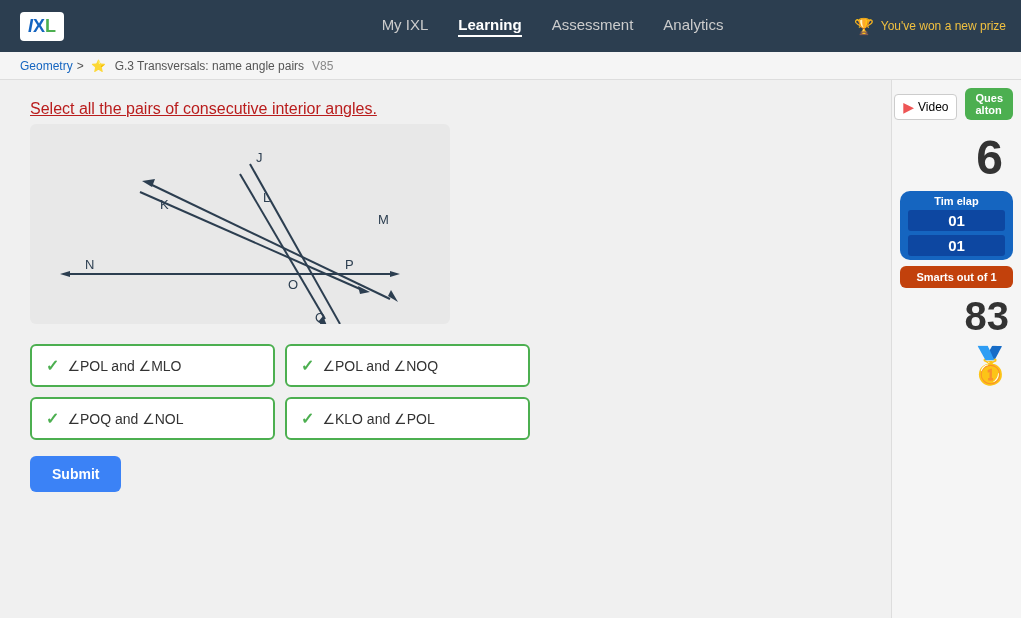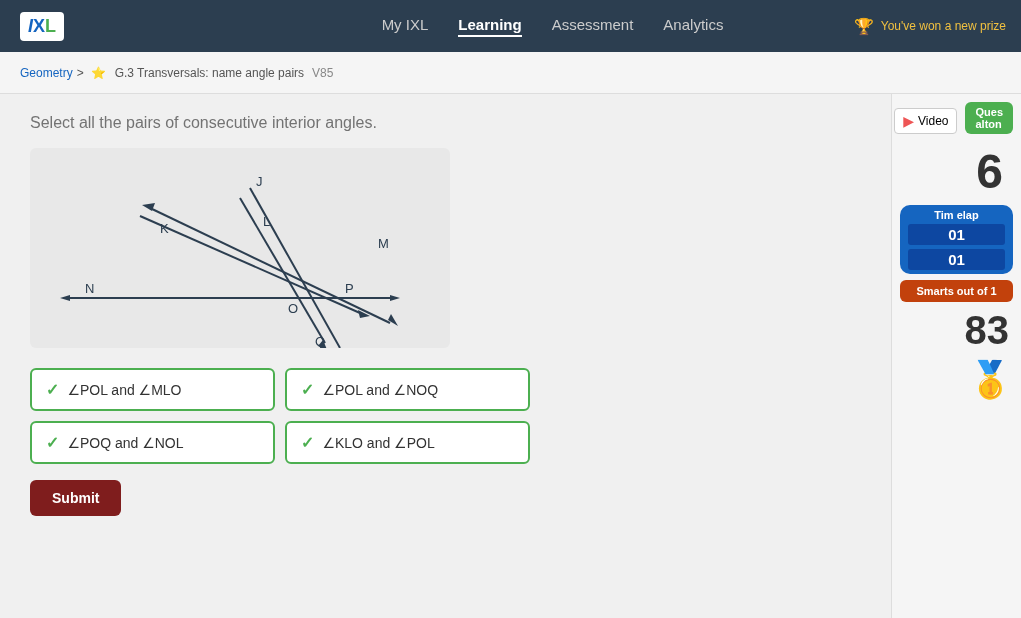--- a/index.html
+++ b/index.html
@@ -74,21 +74,21 @@
       right: 15px;
     }
     .trophy-icon {
       color: #f0c040;
       font-size: 16px;
     }
 
     
     .breadcrumb-bar {
       background: #f5f5f5;
-      height: 42px;
+      height: 28px;
       display: flex;
       align-items: center;
       padding: 0 20px;
       font-size: 12px;
       color: #555;
       border-bottom: 1px solid #ddd;
     }
     .breadcrumb-bar a { color: #1565C0; text-decoration: none; }
     .breadcrumb-bar span { margin: 0 4px; }
 
@@ -102,22 +102,23 @@
     .question-panel {
       background: #f0f0f0;
       flex: 1;
       padding: 20px 30px;
       overflow-y: auto;
       position: relative;
     }
 
     .question-title {
       font-size: 16px;
-      color: #737373;
-      margin-bottom: 16px;
+      color: #b91c1c;
+      margin-bottom: 6px;
+      text-decoration: underline;
     }
 
     
     .diagram-container {
       background: #e8e8e8;
       border-radius: 6px;
       width: 420px;
       height: 200px;
       margin-bottom: 20px;
       position: relative;
@@ -144,21 +145,21 @@
       color: #333;
     }
     .check-icon {
       color: #4CAF50;
       font-size: 16px;
       font-weight: 700;
     }
 
     
     .submit-btn {
-      background: #7f1d1d;
+      background: #3b82f6;
       color: #fff;
       border: none;
       border-radius: 6px;
       padding: 10px 22px;
       font-size: 14px;
       font-weight: 700;
       cursor: pointer;
       margin-bottom: 16px;
     }
 

